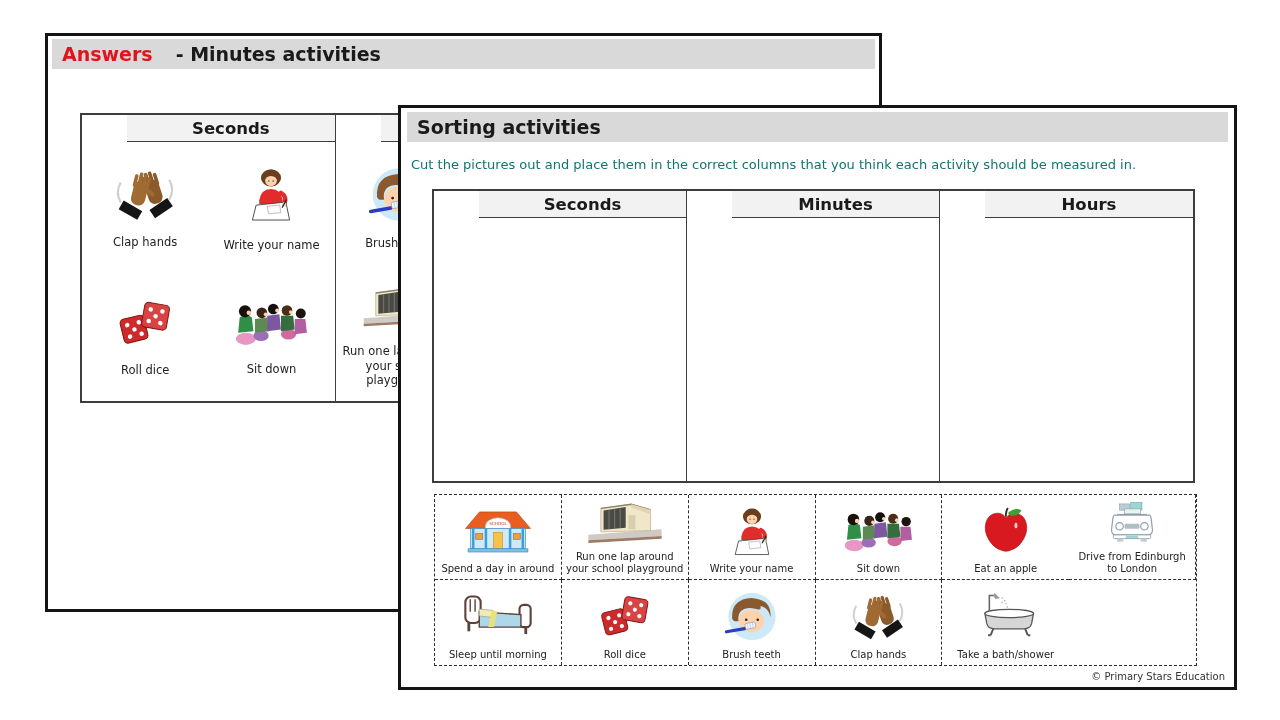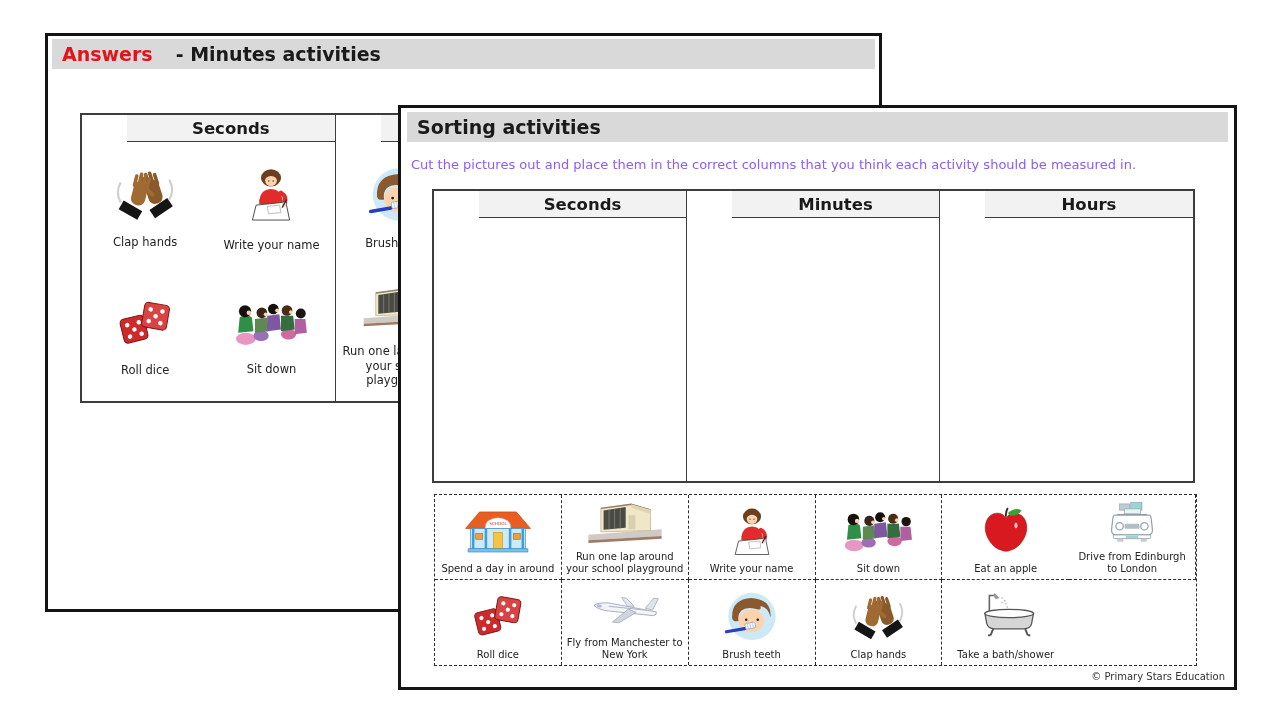--- a/index.html
+++ b/index.html
@@ -10,21 +10,21 @@
   .page{position:absolute;background:#fff;border:3px solid #141414;box-sizing:border-box;}
   #page-back{left:45px;top:33px;width:837px;height:579px;z-index:1;}
   #page-front{left:398px;top:105px;width:839px;height:585px;z-index:2;}
 
   .title-bar{position:absolute;background:#d9d9d9;display:flex;align-items:center;
     padding-left:10px;font-weight:bold;font-size:19px;color:#1a1a1a;box-sizing:border-box;gap:16px;}
   #page-back .title-bar{left:4px;right:4px;top:3px;height:30px;}
   #page-front .title-bar{left:6px;right:6px;top:4px;height:30px;text-align:center;}
   .red{color:#e0151b;margin-right:7px;}
 
-  .instruction{position:absolute;left:10px;top:49px;right:8px;font-size:13px;color:#8b5cf6;}
+  .instruction{position:absolute;left:10px;top:49px;right:8px;font-size:13px;color:#0f766e;}
 
   .sort-table{position:absolute;border:2px solid #3d3d3d;display:grid;
     grid-template-columns:1fr 1fr 1fr;grid-template-rows:27px 1fr;box-sizing:border-box;background:#fff;}
   #back-table{left:32px;top:77px;width:765px;height:290px;}
   #front-table{left:31px;top:81px;width:763px;height:294px;}
   .sort-table .th{background:#f2f2f2;border-right:1.5px solid #3d3d3d;border-bottom:1.5px solid #3d3d3d;
     display:flex;align-items:center;justify-content:center;font-size:16.5px;font-weight:600;margin-left:45px;}
   .sort-table .th.last{border-right:none;}
   .sort-table .td{border-right:1.5px solid #3d3d3d;}
   .sort-table .td.last{border-right:none;}
@@ -357,36 +357,36 @@
       <div class="card-icon">
           <svg width="62" height="52">
             <use href="#sym-car" width="100%" height="100%"></use>
           </svg>
         </div>
       <div class="card-label">Drive from Edinburgh to London</div>
     </div>
 
     <div class="card row2">
       <div class="card-icon">
+          <svg width="78" height="50">
+            <use href="#sym-bed" width="100%" height="100%"></use>
+          </svg>
+        </div>
+      <div class="card-label">Sleep until morning</div>
+    </div>
+    <div class="card row2">
+      <div class="card-icon">
           <svg width="62" height="53">
             <use href="#sym-dice" width="100%" height="100%"></use>
           </svg>
         </div>
       <div class="card-label">Roll dice</div>
     </div>
     <div class="card row2">
       <div class="card-icon">
-          <svg width="82" height="48">
-            <use href="#sym-plane" width="100%" height="100%"></use>
-          </svg>
-        </div>
-      <div class="card-label">Fly from Manchester to New York</div>
-    </div>
-    <div class="card row2">
-      <div class="card-icon">
           <svg width="58" height="55">
             <use href="#sym-brush" width="100%" height="100%"></use>
           </svg>
         </div>
       <div class="card-label">Brush teeth</div>
     </div>
     <div class="card row2">
       <div class="card-icon">
           <svg width="64" height="54">
             <use href="#sym-clap" width="100%" height="100%"></use>

